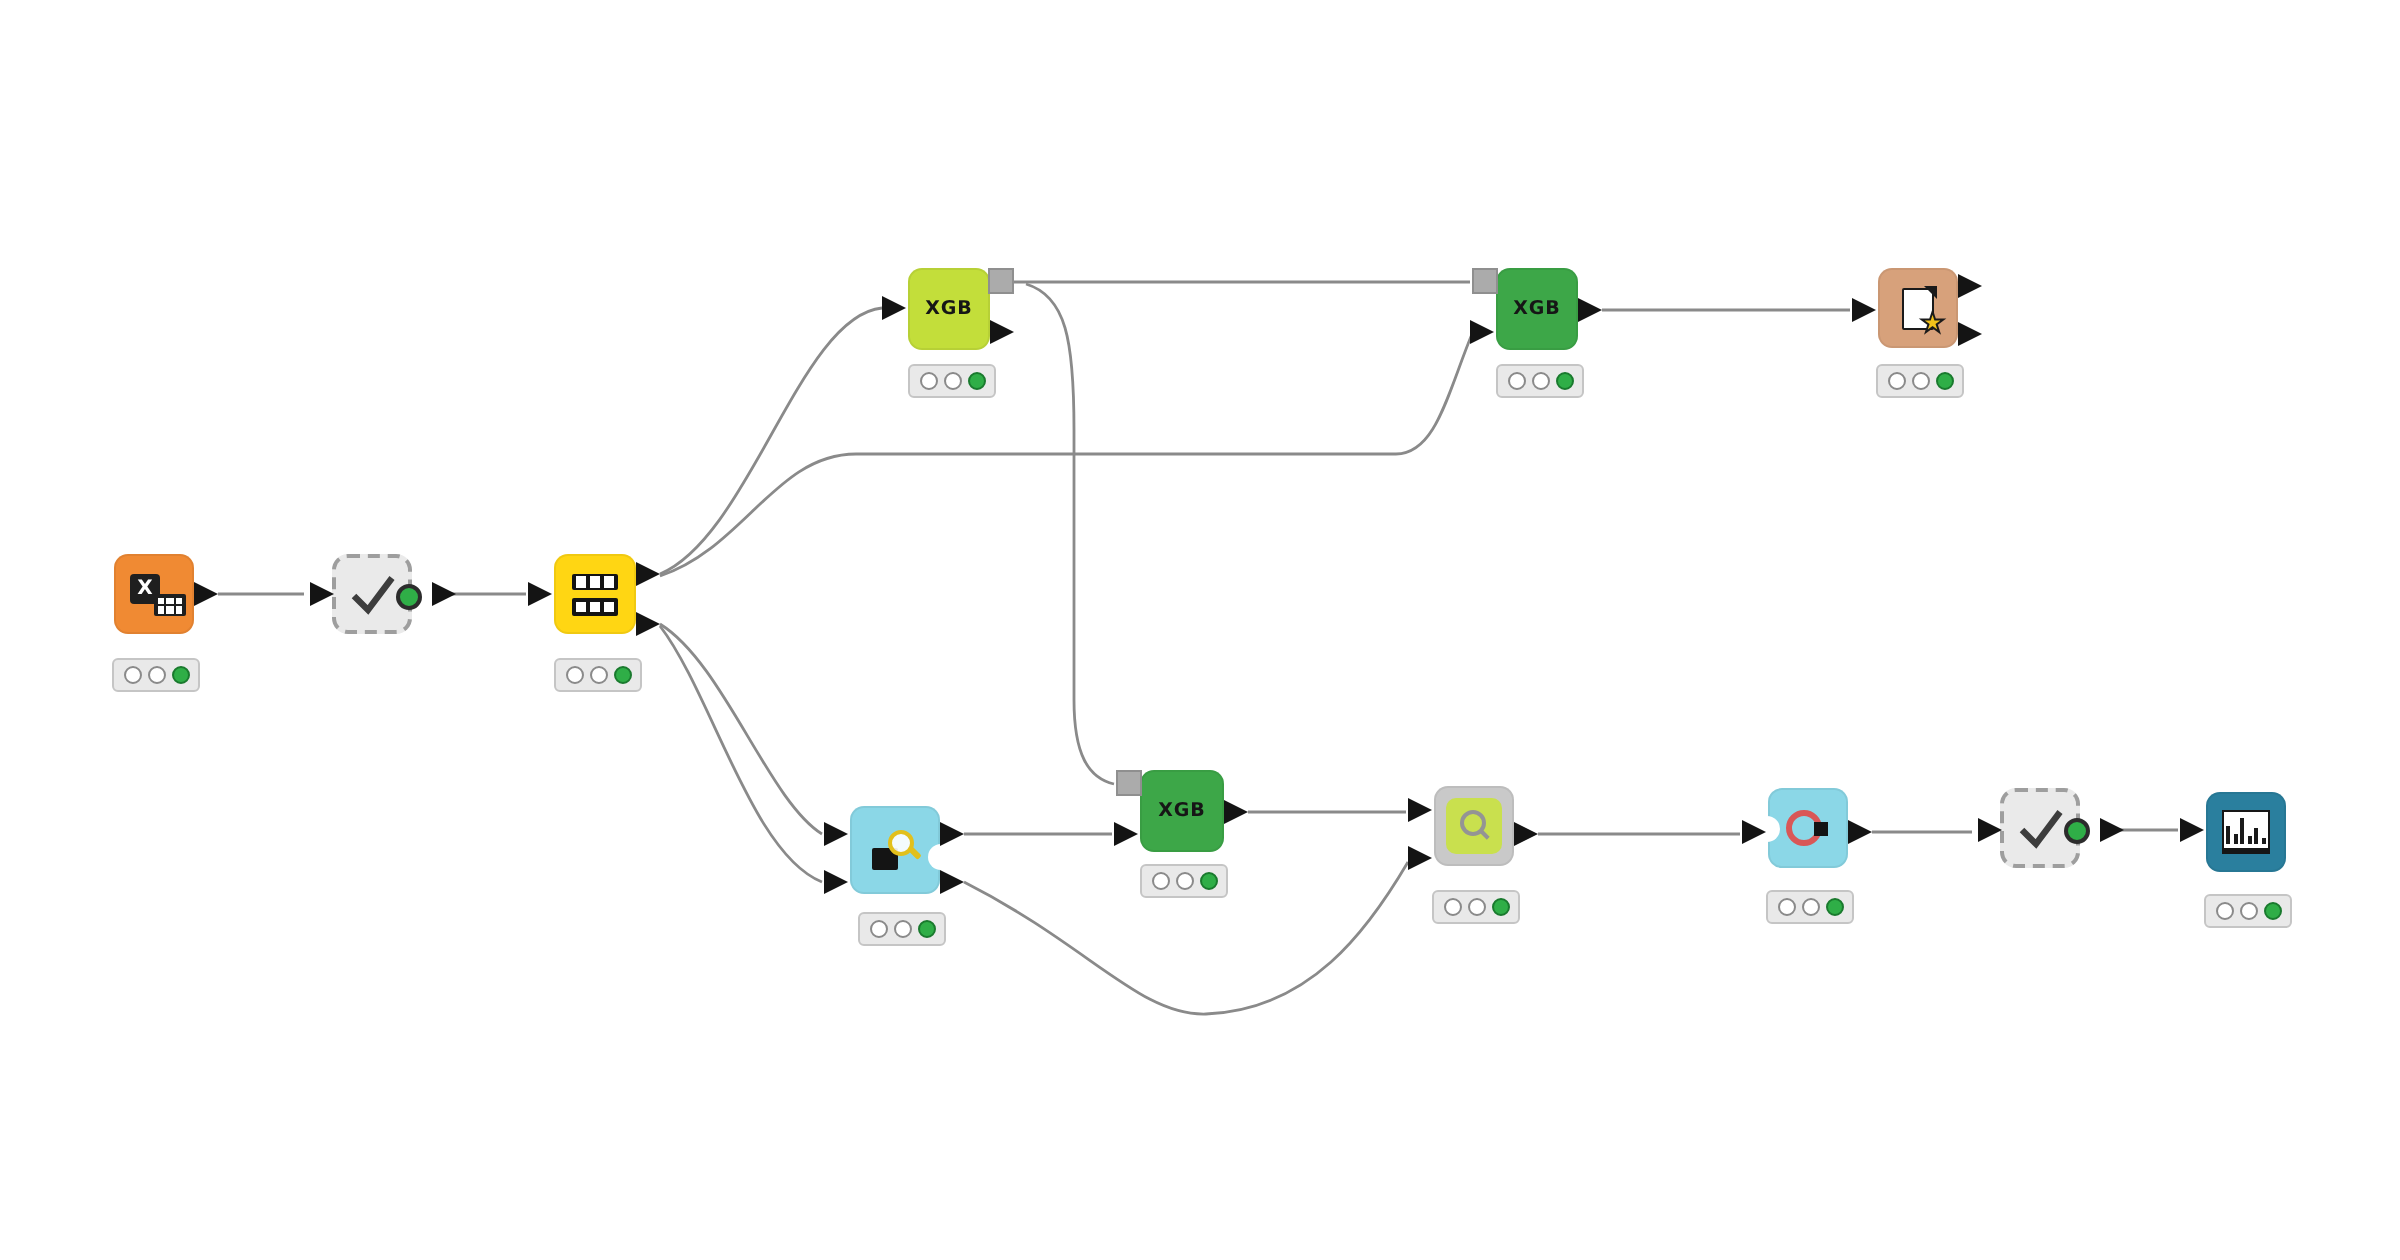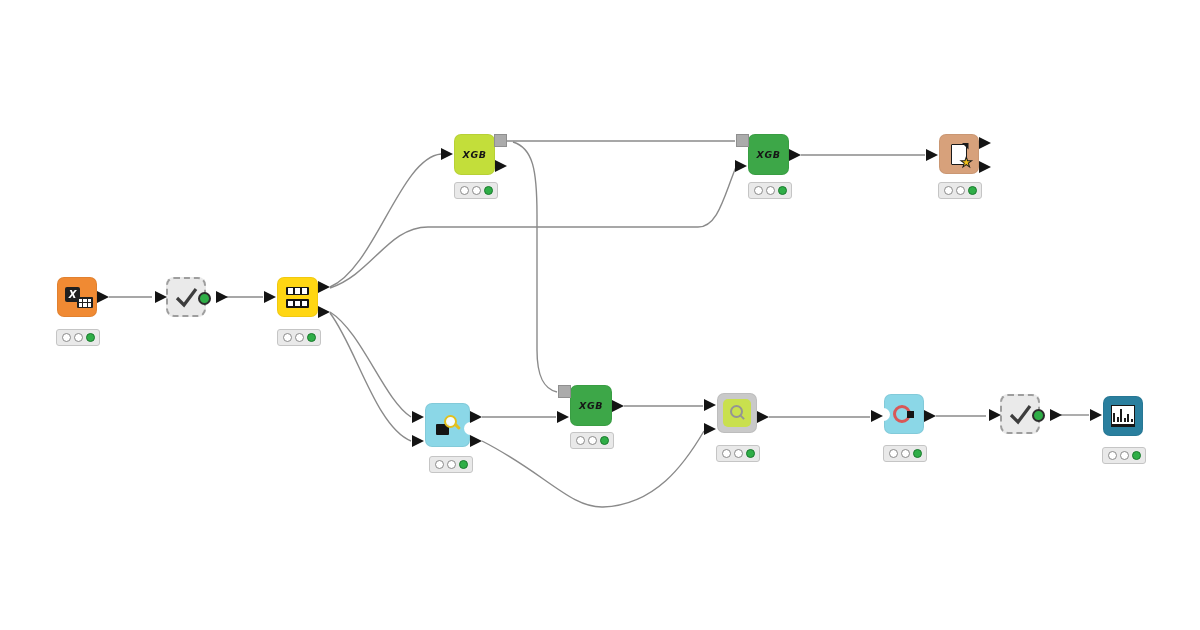--- a/index.html
+++ b/index.html
@@ -5,21 +5,20 @@
   html,body{margin:0;padding:0;}
   body{
     width:1200px;height:630px;position:relative;background:#ffffff;
     font-family:"DejaVu Sans","Liberation Sans",sans-serif;overflow:hidden;
   }
   #wires{position:absolute;left:0;top:0;z-index:0;}
   .node{
     position:absolute;width:40px;height:40px;border-radius:7px;z-index:2;
     display:flex;align-items:center;justify-content:center;
     box-shadow:inset 0 0 0 1px rgba(0,0,0,0.06);
-    font-style:italic;
   }
   .node.dashed{
     background:#eaeaea;border:2.5px dashed #9e9e9e;border-radius:8px;
     box-shadow:none;width:36px;height:36px;
   }
   .xgb-label{font-size:9.5px;font-weight:bold;color:#161616;letter-spacing:0.5px;}
   
   .tri{position:absolute;width:0;height:0;border-top:6px solid transparent;
        border-bottom:6px solid transparent;border-left:12px solid #141414;z-index:3;}
   .tri.in{left:-13px;}

